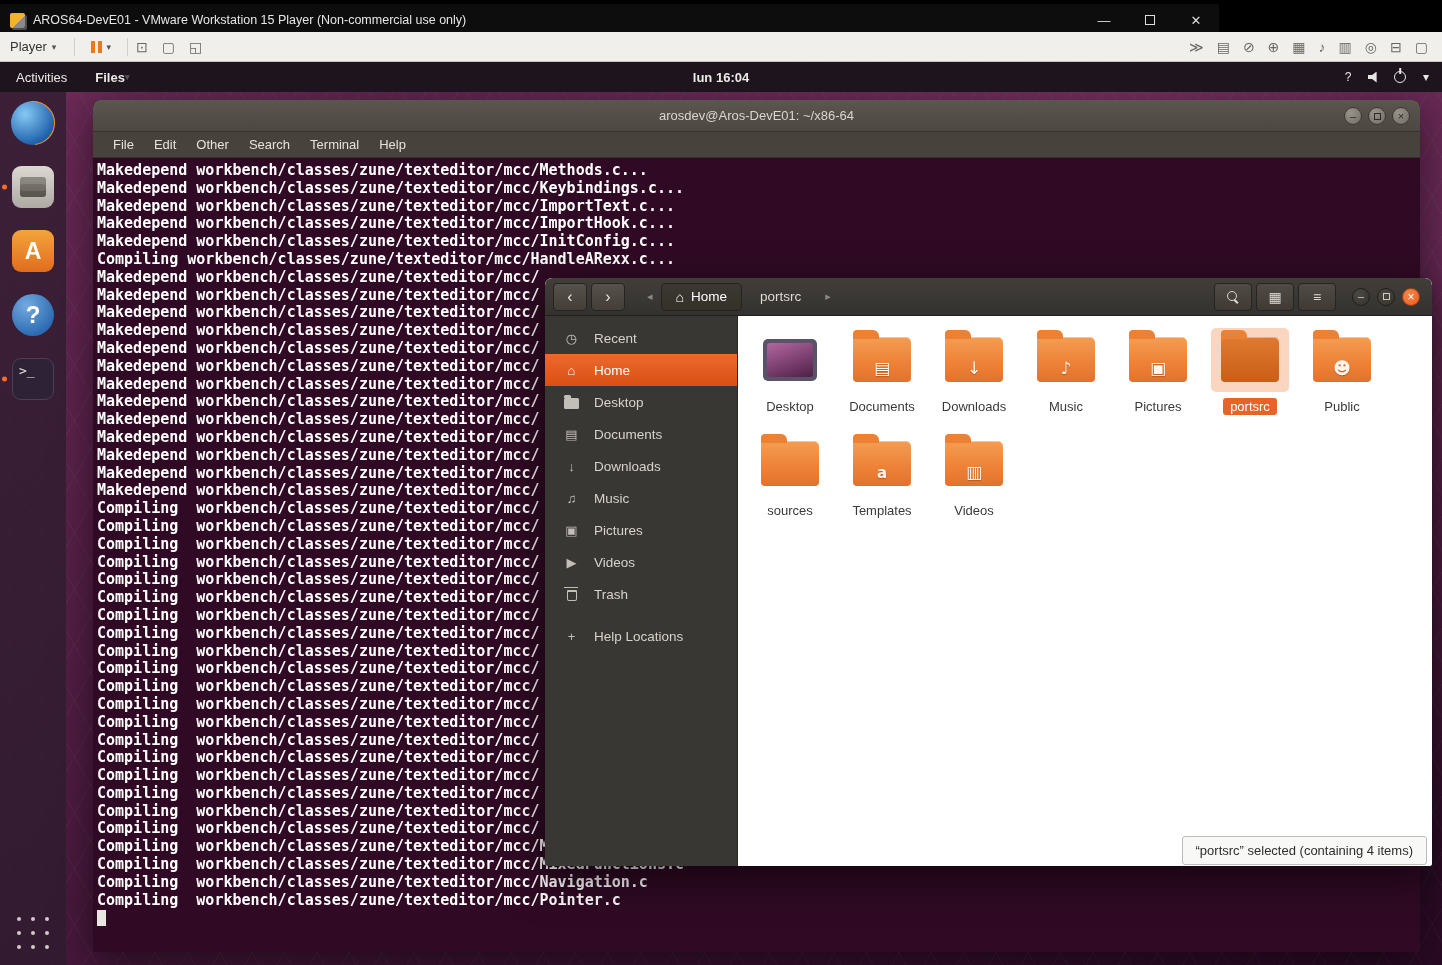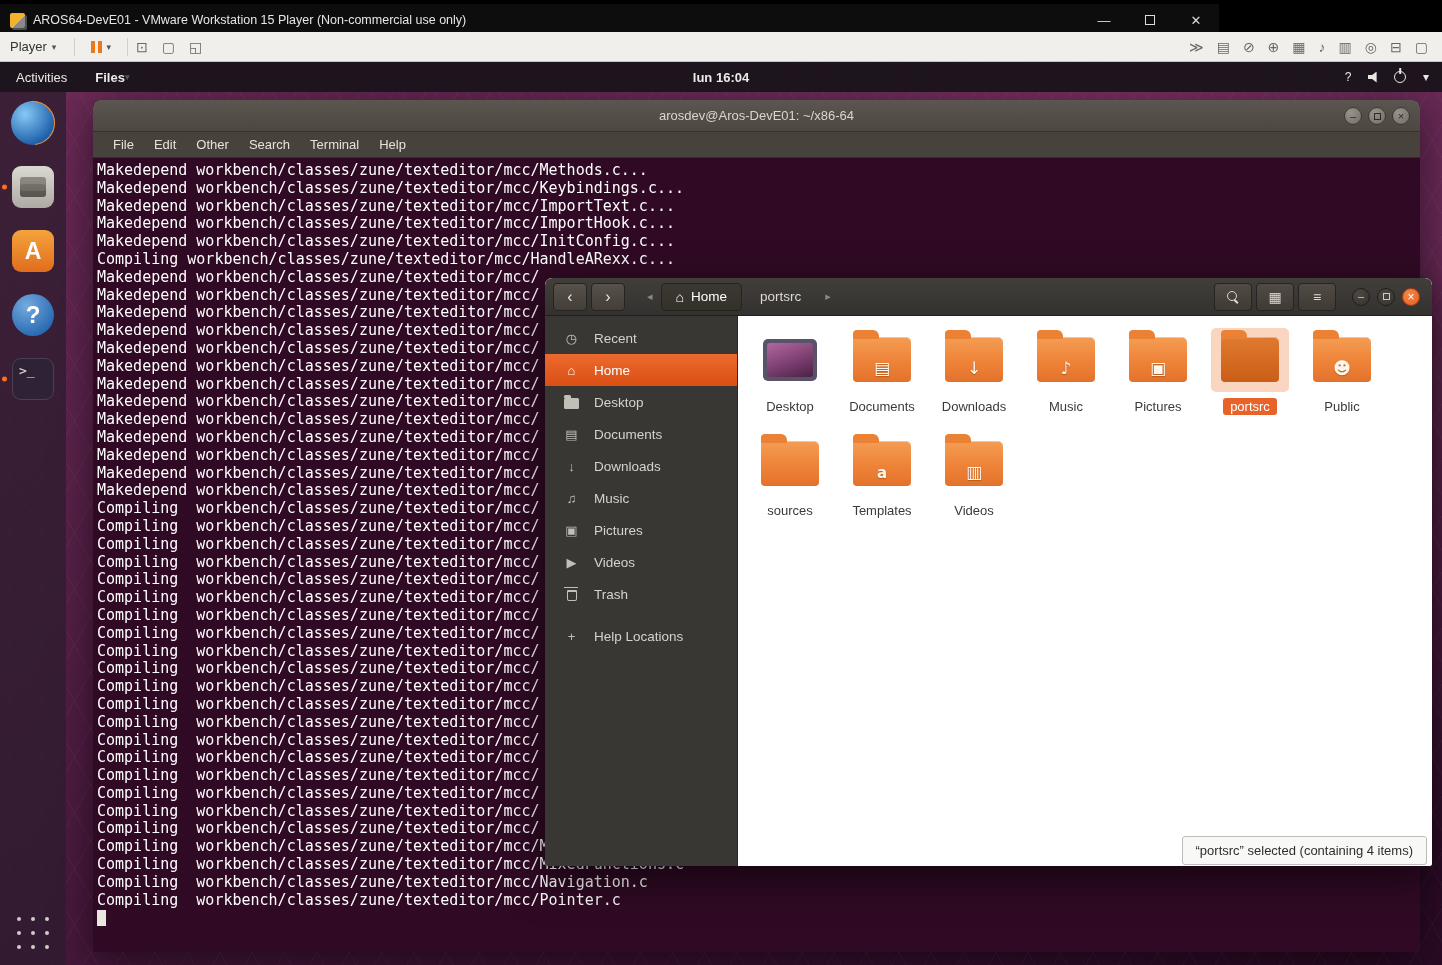--- a/index.html
+++ b/index.html
@@ -62,21 +62,21 @@
   
   .terminal { position:absolute; left:93px; top:100px; width:1327px; height:852px; border-radius:7px 7px 0 0; box-shadow:0 10px 40px rgba(0,0,0,.55); z-index:10; overflow:hidden; background:#300a24; }
   .t-titlebar { height:32px; background:linear-gradient(#5b564f,#4c4841); border-bottom:1px solid #37332e; position:relative; display:flex; align-items:center; justify-content:center; border-radius:7px 7px 0 0; }
   .t-title { color:#d9d5cf; font-size:13px; }
   .t-btns { position:absolute; right:10px; top:7px; display:flex; gap:6px; }
   .t-btn { width:18px; height:18px; border-radius:50%; background:radial-gradient(circle at 35% 30%,#99948b,#716c63); border:1px solid #3c3934; color:#2c2a26; font-size:11px; display:flex; align-items:center; justify-content:center; line-height:1; }
   .t-max-glyph { width:7px; height:7px; border:1px solid #2c2a26; display:block; }
   .t-menubar { height:26px; background:#47423c; border-bottom:1px solid #322e29; display:flex; align-items:center; padding-left:10px; }
   .tmenu-item { color:#e6e2db; font-size:13px; padding:0 10px; height:26px; display:flex; align-items:center; }
   .t-content { position:relative; height:794px; padding:4px 0 0 4px; font-family:"DejaVu Sans Mono",monospace; font-size:15px; line-height:17.8px; color:#ffffff; }
-  .tline { white-space:pre; }
+  .tline { white-space:pre;font-weight:bold; }
   .t-cursor { width:9px; height:16px; background:#eae6e1; margin-top:1px; }
 
   
   .files { position:absolute; left:545px; top:278px; width:887px; height:588px; z-index:20; border-radius:7px 7px 3px 3px; box-shadow:0 12px 44px rgba(0,0,0,.6); overflow:hidden; background:#fff; }
   .f-header { height:38px; background:linear-gradient(#413e3a,#343230); border-bottom:1px solid #211f1d; display:flex; align-items:center; padding:0 8px; gap:4px; border-radius:7px 7px 0 0; }
   .nav-btn { width:34px; height:28px; border:1px solid #262420; border-radius:4px; background:linear-gradient(#56514a,#433f38); color:#e8e4dd; font-size:16px; display:flex; align-items:center; justify-content:center; }
   .path-scroll { color:#8d8982; font-size:11px; padding:0 4px; margin-left:14px; }
   .path-scroll.right { margin-left:2px; }
   .crumb-home { height:28px; border:1px solid #262420; border-radius:4px; background:linear-gradient(#3b3833,#343128); color:#fff; font-size:13.5px; display:flex; align-items:center; gap:7px; padding:0 14px; }
   .crumb-home .home-glyph { font-size:14px; }

